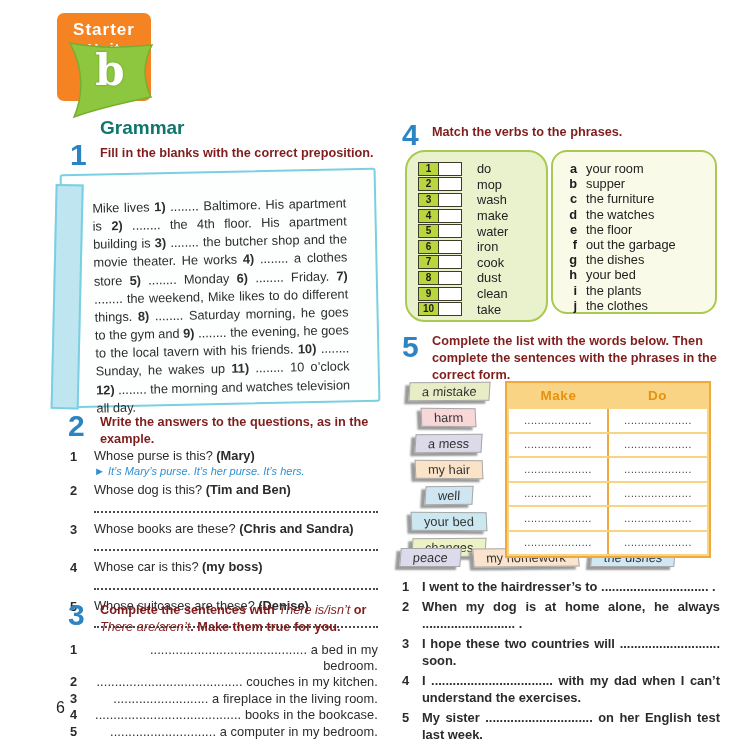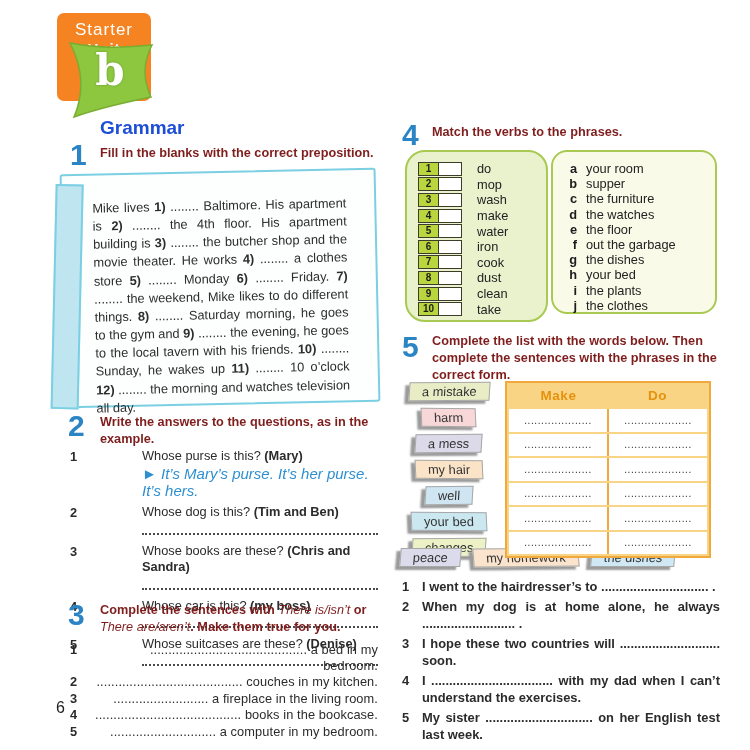--- a/index.html
+++ b/index.html
@@ -1,49 +1,49 @@
 <!DOCTYPE html>
 <html><head>
 <meta charset="utf-8">
 <style>
   html,body{margin:0;padding:0;background:#fff;}
   .page{position:relative;width:750px;height:750px;background:#ffffff;overflow:hidden;
         font-family:"Liberation Sans",sans-serif;color:#2b2b2b;outline:1px solid #d9d9d9;}
 
   
   .logo-box{position:absolute;left:57px;top:13px;width:94px;height:88px;background:#f58321;border-radius:7px;}
-  .logo-starter{margin-top:7px;text-align:center;color:#fff;font-weight:normal;font-size:17px;letter-spacing:1px;}
+  .logo-starter{margin-top:7px;text-align:center;color:#fff;font-weight:bold;font-size:17px;letter-spacing:1px;}
   .logo-unit{text-align:center;color:#fff;font-weight:bold;font-size:15px;letter-spacing:1px;}
   .ribbon{position:absolute;left:60px;top:42px;width:100px;height:76px;}
   .letter-b{position:absolute;left:60px;top:46px;width:100px;text-align:center;
             font-family:"DejaVu Serif",serif;font-weight:bold;font-size:42px;color:#fff;
             text-shadow:0 0 2px #5f8f23;}
 
-  .grammar-title{position:absolute;left:100px;top:117px;font-size:19px;font-weight:bold;color:#1d4ed8;}
+  .grammar-title{position:absolute;left:100px;top:117px;font-size:19px;font-weight:bold;color:#0f766e;}
 
   .exnum{position:absolute;font-size:30px;font-weight:bold;color:#2b85c4;line-height:1;}
   .instr{position:absolute;font-weight:bold;font-size:12.7px;color:#7f1d1d;line-height:1.32;}
   .seg-b{font-weight:bold;}
   .seg-i{font-style:italic;font-weight:normal;}
 
   
   .note{position:absolute;left:62px;top:171px;width:312px;height:230px;background:#fdfefe;
         border:2px solid #7bcfe3;border-radius:3px;transform:rotate(-1.2deg);}
   .note::before{content:"";position:absolute;left:-11px;top:8px;width:24px;height:96%;
         background:#bfe6f0;border:2px solid #7bcfe3;transform:rotate(2.5deg);z-index:-1;}
   .passage{padding:24px 28px 0 30px;font-size:12.8px;line-height:1.42;text-align:justify;color:#2d2d2d;}
 
   
   .ex2-items{position:absolute;left:70px;top:448px;width:308px;}
   .q-item{display:flex;margin-bottom:2px;}
   .q-num{width:24px;font-weight:bold;font-size:12.8px;padding-top:1px;}
-  .q-body{flex:1;margin-left:48px;}
+  .q-body{flex:1;}
   .q-line{font-size:12.8px;line-height:1.28;}
   .hint{font-weight:bold;}
-  .q-example{color:#2e8fd0;font-style:italic;font-size:15px;margin:1px 0 3px;}
+  .q-example{color:#2e8fd0;font-style:italic;font-size:11px;margin:1px 0 3px;}
   .q-blank{border-bottom:2px dotted #4a4a4a;height:10px;margin:2px 0 6px;}
 
   
   .ex3-items{position:absolute;left:70px;top:642px;width:308px;}
   .s-item{display:flex;margin-bottom:1px;font-size:12.8px;line-height:1.22;}
   .s-num{width:24px;font-weight:bold;}
   .s-text{flex:1;text-align:right;letter-spacing:0.1px;}
 
   .page-number{position:absolute;left:56px;top:699px;font-size:16px;color:#222;}
 

